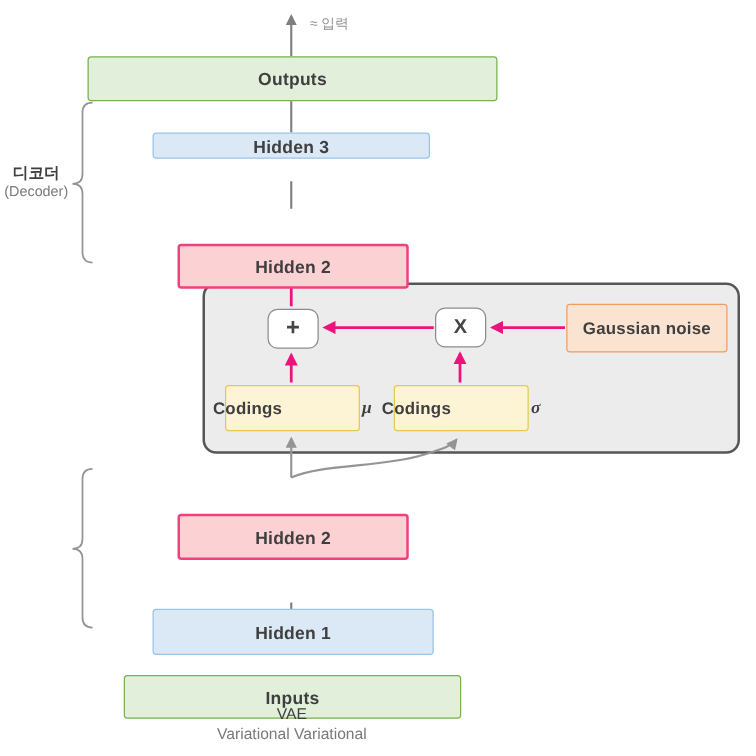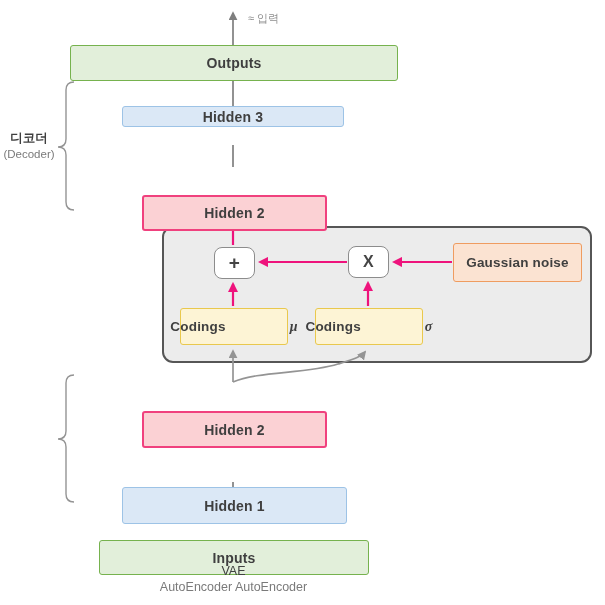--- a/index.html
+++ b/index.html
@@ -99,16 +99,16 @@
   <div class="node yellow" style="left:315px;top:308px;width:108px;height:37px;">
     <span>Codings</span>&nbsp;<span class="sym">σ</span>
   </div>
 
   <div class="node pink" style="left:142px;top:383px;width:185px;height:37px;">Hidden 2</div>
   <div class="node blue" style="left:122px;top:445px;width:225px;height:37px;margin-top:42px;">Hidden 1</div>
   <div class="node green" style="left:70px;top:540px;width:270px;height:35px;margin-left:29px;">Inputs</div>
 
   <div class="caption">
     <div class="title">VAE</div>
-    <div class="subtitle">AutoEncoder AutoEncoder</div>
+    <div class="subtitle">Variational Variational</div>
   </div>
 
 </div>
 
 </body></html>

